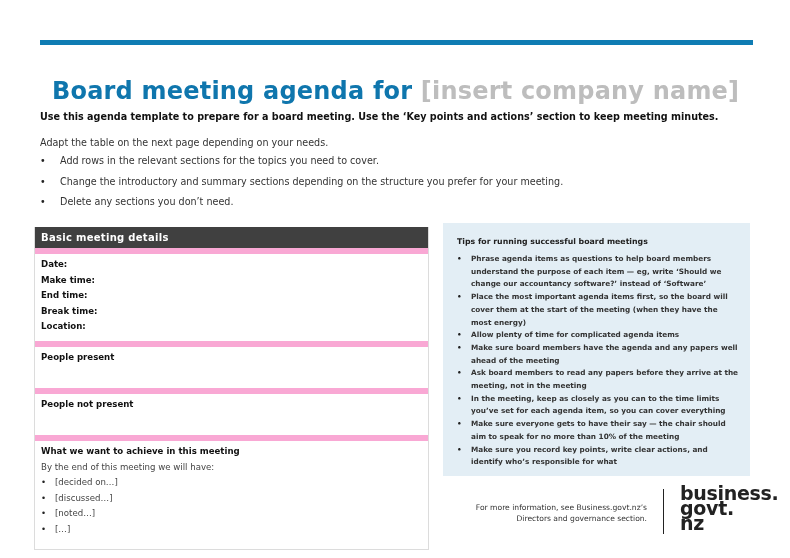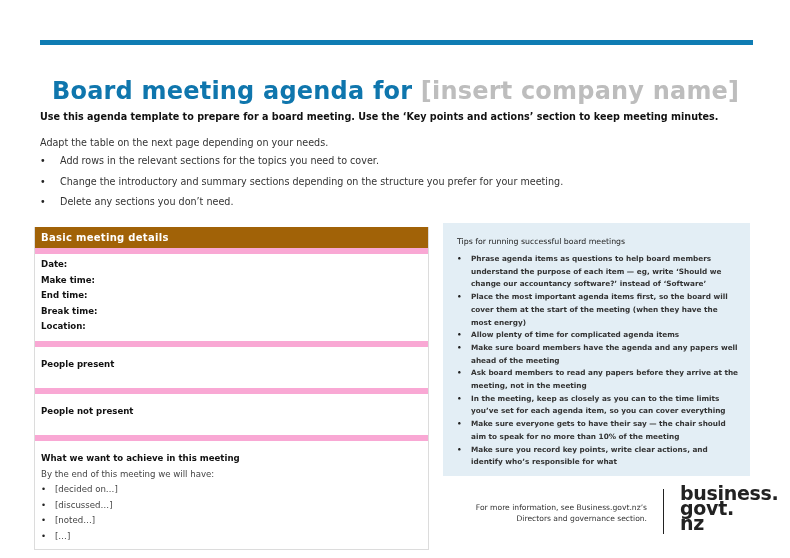--- a/index.html
+++ b/index.html
@@ -14,35 +14,35 @@
     color: #0f76ad; white-space: nowrap;
   }
   .title .placeholder { color: #bdbdbd; }
   .intro-bold { position: absolute; left: 40px; top: 111px; font-size: 9.6px; font-weight: bold; color: #111; white-space: nowrap; }
   .adapt { position: absolute; left: 40px; top: 137px; font-size: 9.6px; color: #333; white-space: nowrap; }
   .bullets { position: absolute; left: 40px; top: 155px; margin: 0; padding: 0; list-style: none; }
   .bullets li { position: relative; height: 20.5px; font-size: 9.6px; color: #333; padding-left: 20px; white-space: nowrap; }
   .bullets li::before { content: "•"; position: absolute; left: 0; top: 0; color: #222; }
 
   .details { position: absolute; left: 34px; top: 227px; width: 393px; border: 1px solid #dcdcdc; border-top: none; background: #fff; }
-  .details-header { background: #a16207; color: #fff; font-weight: bold; font-size: 10px; height: 21px; line-height: 21px; padding-left: 6px; letter-spacing: 0.3px; }
+  .details-header { background: #404040; color: #fff; font-weight: bold; font-size: 10px; height: 21px; line-height: 21px; padding-left: 6px; letter-spacing: 0.3px; }
   .details-section { border-top: 6px solid #f9a8d4; padding: 5px 6px 0 6px; }
   .basic { height: 82px; }
   .field-label { font-size: 8.6px; font-weight: bold; color: #111; height: 15.5px; }
   .people { height: 36px; }
   .people2 { height: 36px; }
   .achieve { height: 103px; }
-  .sec-title { font-size: 8.6px; font-weight: bold; color: #111; height: 16px; margin-top: 7px; }
+  .sec-title { font-size: 8.6px; font-weight: bold; color: #111; height: 16px; }
   .sec-sub { font-size: 8.6px; color: #444; height: 15px; }
   .achieve ul { margin: 0; padding: 0; list-style: none; }
   .achieve li { position: relative; font-size: 8.6px; color: #444; height: 15.5px; padding-left: 14px; }
   .achieve li::before { content: "•"; position: absolute; left: 0; color: #222; }
 
   .tips { position: absolute; left: 443px; top: 223px; width: 307px; height: 253px; background: #e3eef5; box-sizing: border-box; padding: 14px 10px 0 14px; }
-  .tips-title { font-size: 7.8px; font-weight: normal; color: #222; margin-bottom: 7px; }
+  .tips-title { font-size: 7.8px; font-weight: bold; color: #222; margin-bottom: 7px; }
   .tips ul { margin: 0; padding: 0; list-style: none; font-weight: bold; }
   .tips li { position: relative; font-size: 7.3px; line-height: 12.7px; color: #333; padding-left: 14px; }
   .tips li::before { content: "•"; position: absolute; left: 0; color: #222; }
 
   .footer-text { position: absolute; left: 445px; top: 502px; width: 202px; text-align: right; font-size: 7.6px; line-height: 11px; color: #333; }
   .footer-divider { position: absolute; left: 663px; top: 489px; width: 1px; height: 45px; background: #222; }
   .logo { position: absolute; left: 680px; top: 486px; font-family: "DejaVu Sans", sans-serif; font-weight: bold; font-size: 19px; line-height: 15px; color: #222; letter-spacing: -0.3px; }
 </style>
 </head>
 <body>

